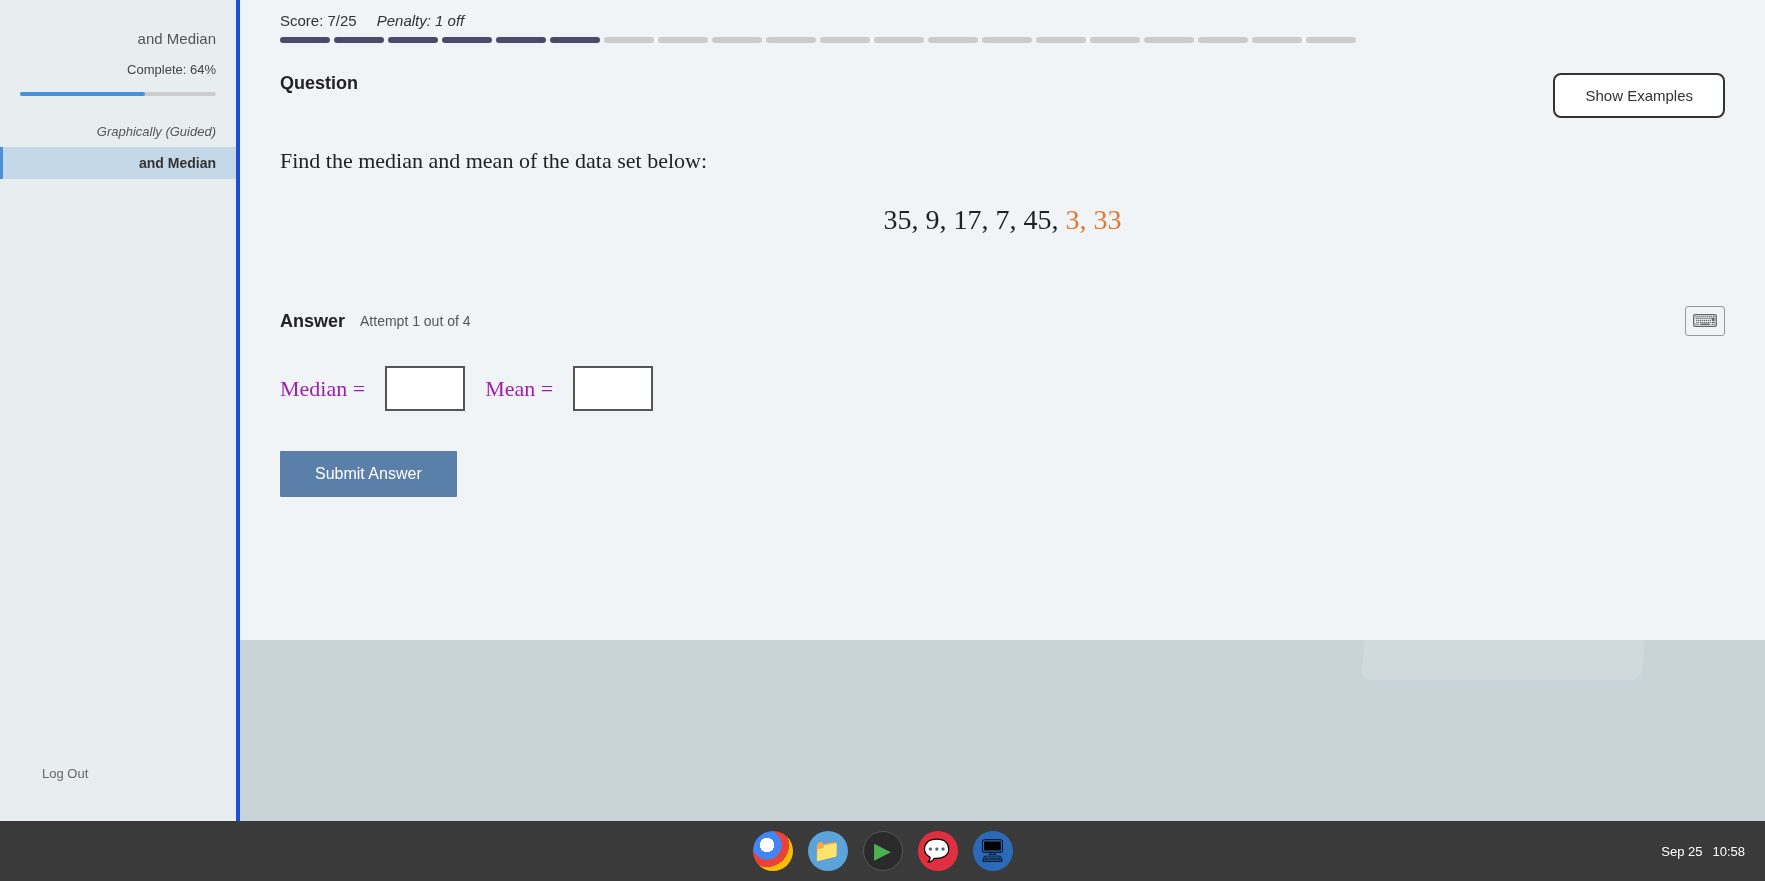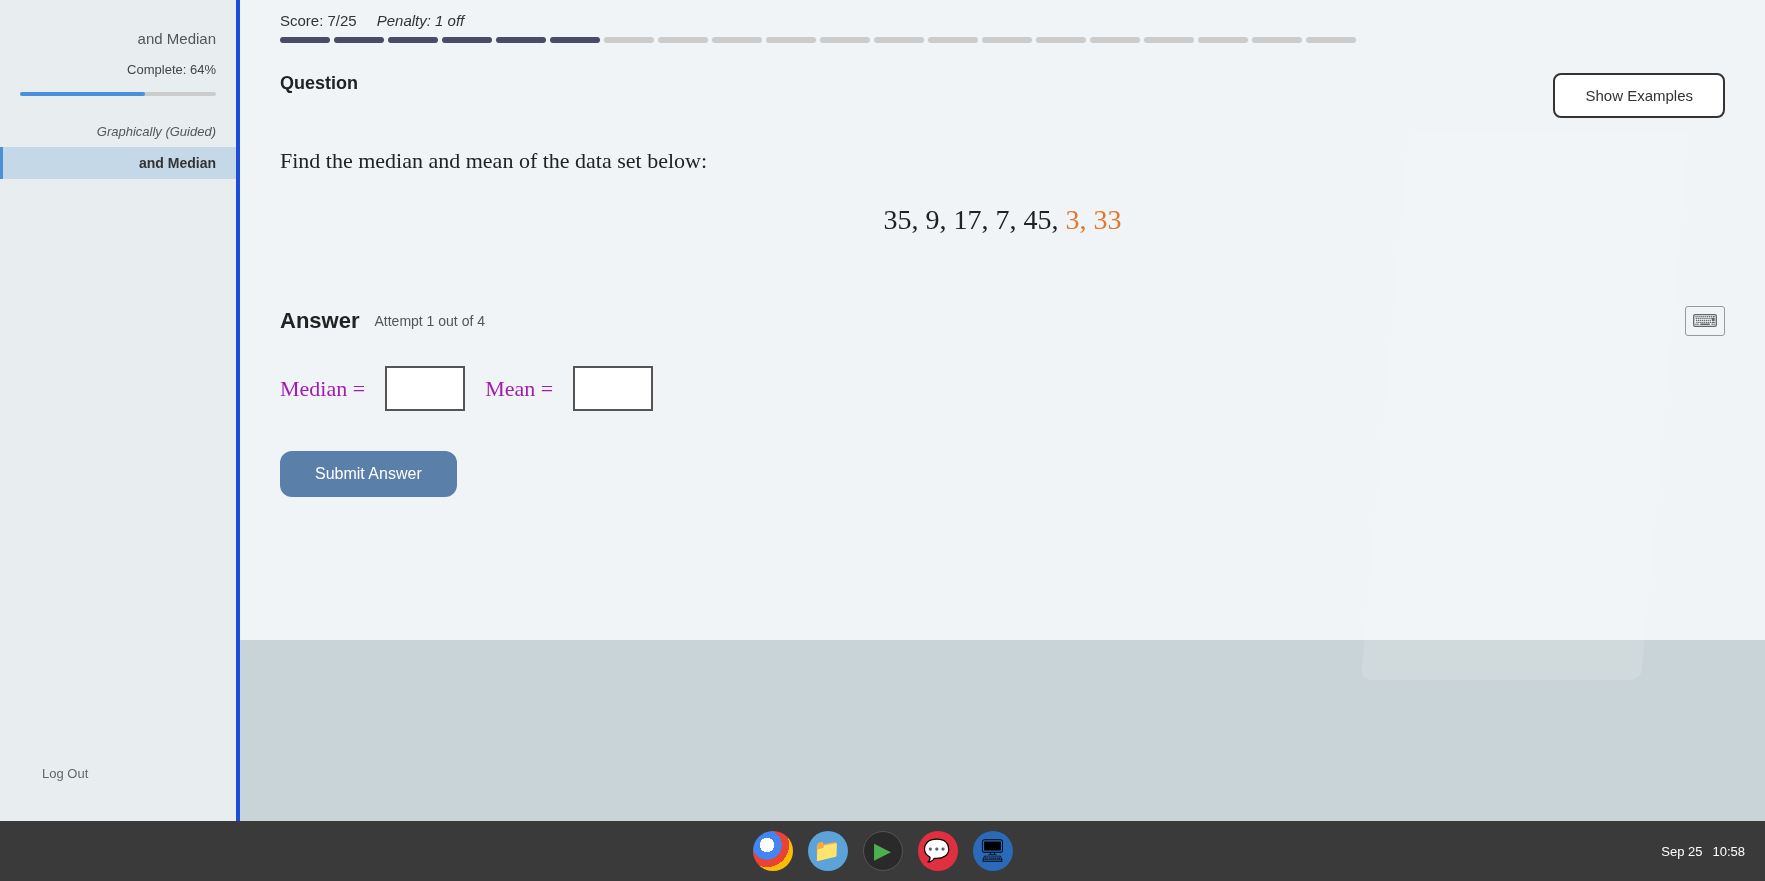--- a/index.html
+++ b/index.html
@@ -159,21 +159,21 @@
     .answer-section {
       padding: 10px 40px;
     }
     .answer-header {
       display: flex;
       align-items: center;
       gap: 15px;
       margin-bottom: 30px;
     }
     .answer-label {
-      font-size: 22px;
+      font-size: 18px;
       font-weight: bold;
       color: #222;
       font-family: Arial, sans-serif;
     }
     .attempt-text {
       font-size: 14px;
       color: #555;
       font-family: Arial, sans-serif;
     }
     .keyboard-icon {
@@ -210,21 +210,21 @@
 
     
     .submit-btn {
       background: #5a7fa8;
       color: white;
       border: none;
       padding: 14px 35px;
       font-size: 16px;
       font-family: Arial, sans-serif;
       cursor: pointer;
-      border-radius: 12px;
+      border-radius: 1px;
     }
 
     
     .taskbar {
       position: absolute;
       bottom: 0;
       left: 0;
       right: 0;
       height: 60px;
       background: #3a3a3a;

